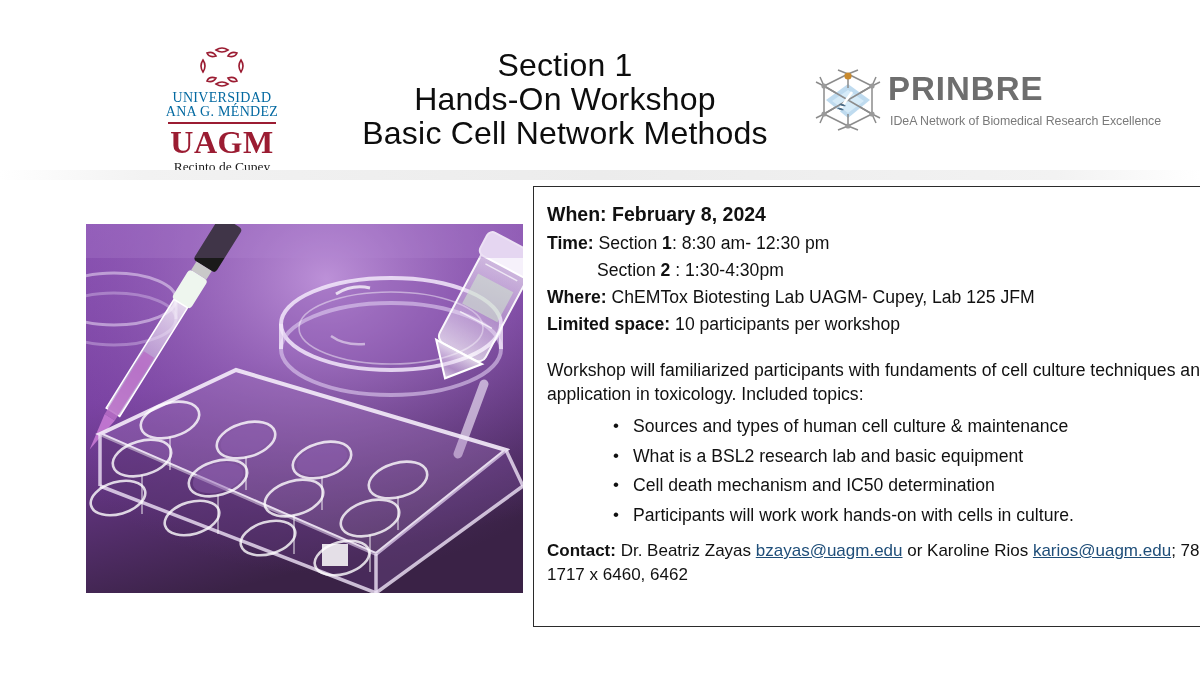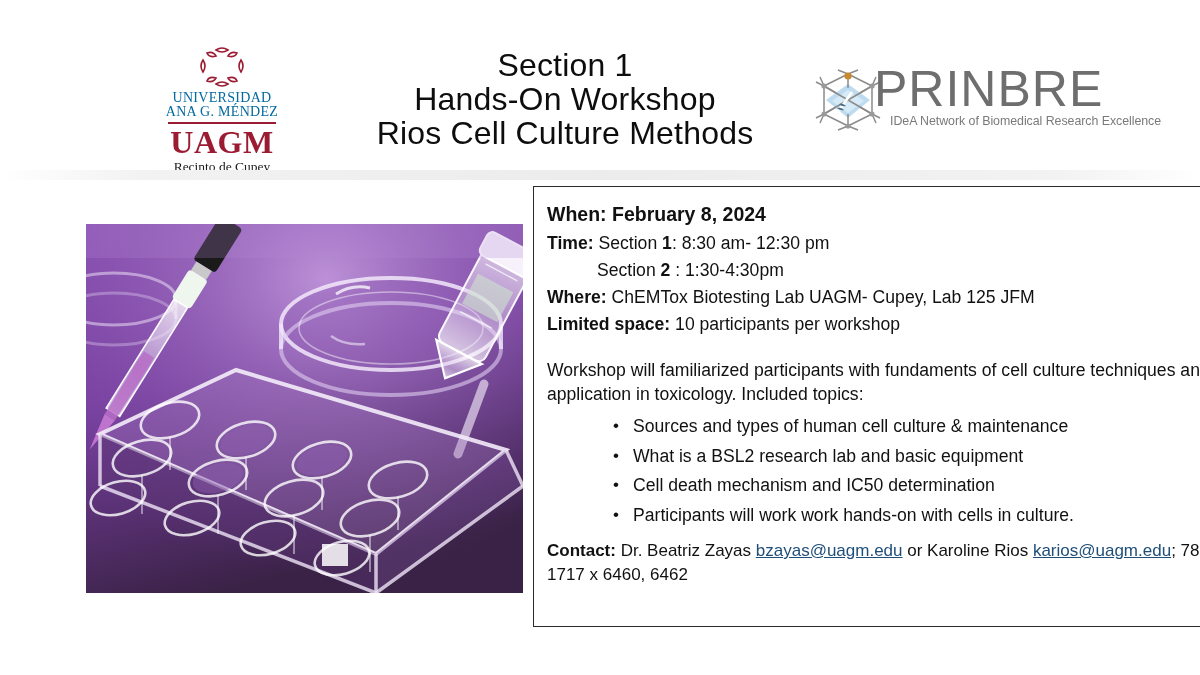--- a/index.html
+++ b/index.html
@@ -97,24 +97,24 @@
     width: 320px;
     height: 72px;
   }
   #prinbre-icon {
     position: absolute;
     left: 0; top: 2px;
     width: 72px; height: 64px;
   }
   #prinbre-word {
     position: absolute;
-    left: 62px; top: -4px;
-    font-size: 50px;
+    left: 76px; top: -4px;
+    font-size: 33px;
     line-height: 54px;
-    font-weight: 400;
+    font-weight: 700;
     letter-spacing: 1px;
     color: #6e6e6e;
   }
   #prinbre-tag {
     position: absolute;
     left: 78px; top: 48px;
     font-size: 12.4px;
     letter-spacing: -0.05px;
     color: #7a7a7a;
     white-space: nowrap;
@@ -212,21 +212,21 @@
     <div class="uagm-univ">UNIVERSIDAD</div>
     <div class="uagm-univ">ANA G. MÉNDEZ</div>
     <div class="uagm-sep"></div>
     <div class="uagm-acr">UAGM</div>
     <div class="uagm-campus">Recinto de Cupey</div>
   </div>
 
   <div id="title-block">
     <div class="tline">Section 1</div>
     <div class="tline">Hands-On Workshop</div>
-    <div class="tline">Rios Cell Culture Methods</div>
+    <div class="tline">Basic Cell Network Methods</div>
   </div>
 
   <div id="prinbre-logo">
     <div id="prinbre-icon">
       <svg width="72" height="64" viewBox="0 0 72 64">
         <polygon points="36,16 58,32 36,50 14,32" fill="#bcd9ee" opacity="0.95"></polygon>
         <polygon points="36,22 52,33 36,45 20,33" fill="#d8ecf8" opacity="0.9"></polygon>
         <g stroke="#8c8c8c" stroke-width="1.5" fill="none">
           <path d="M36 6 L36 20 M36 6 L26 2 M36 6 L46 2"></path>
           <path d="M12 18 L24 25 M12 18 L4 14 M12 18 L8 9"></path>

